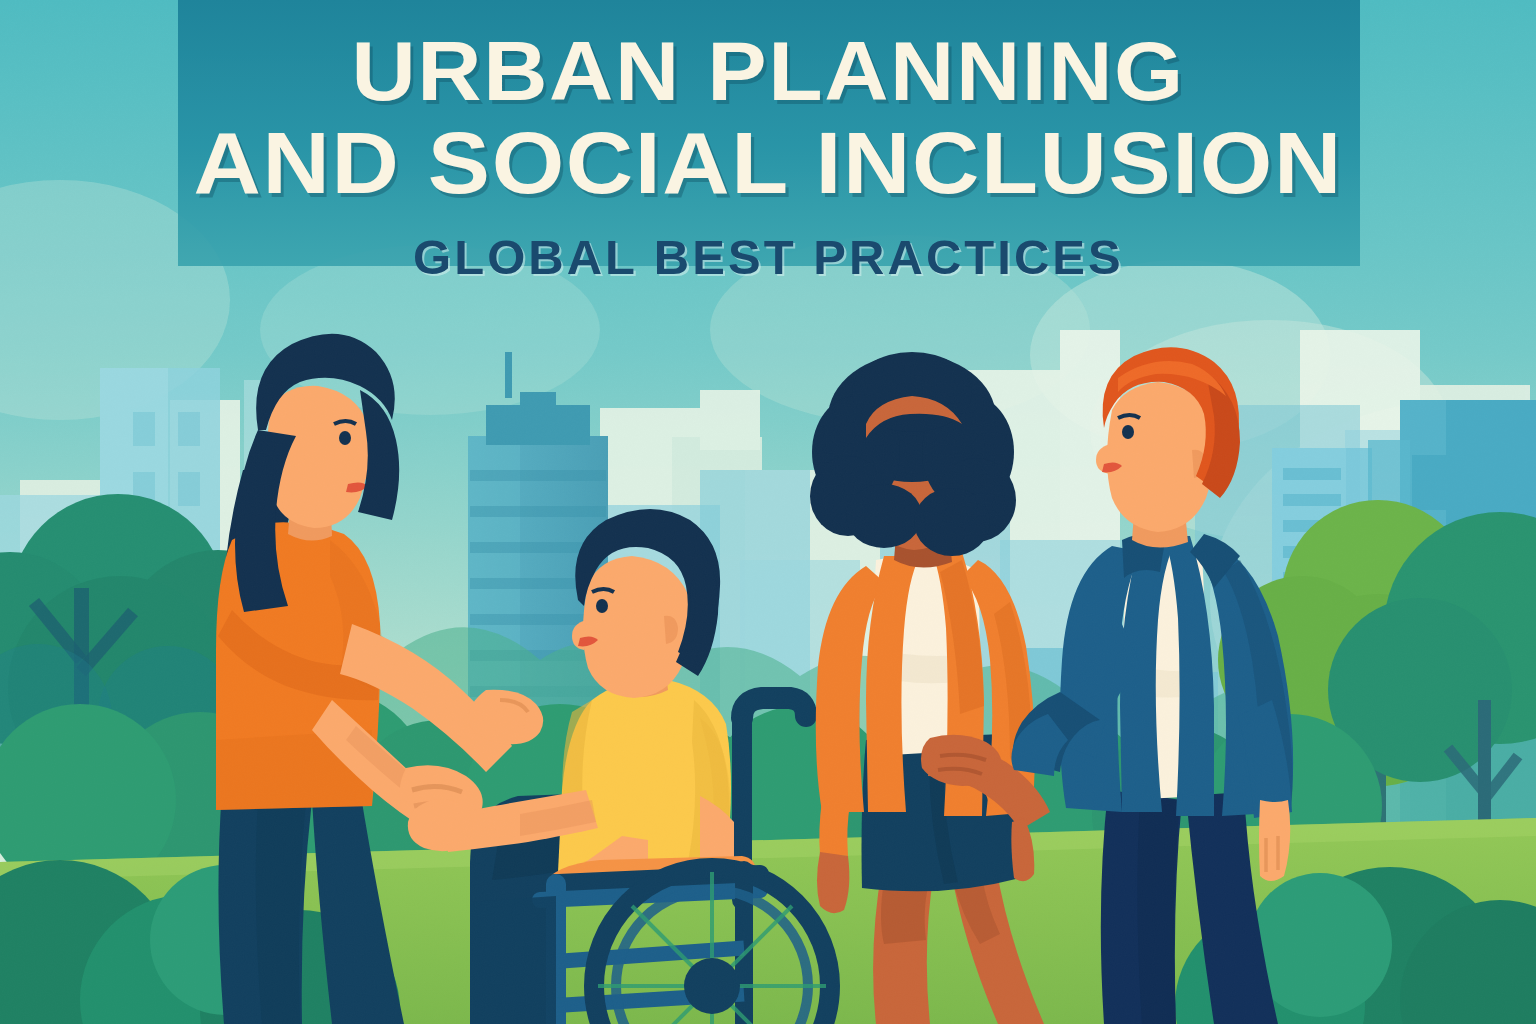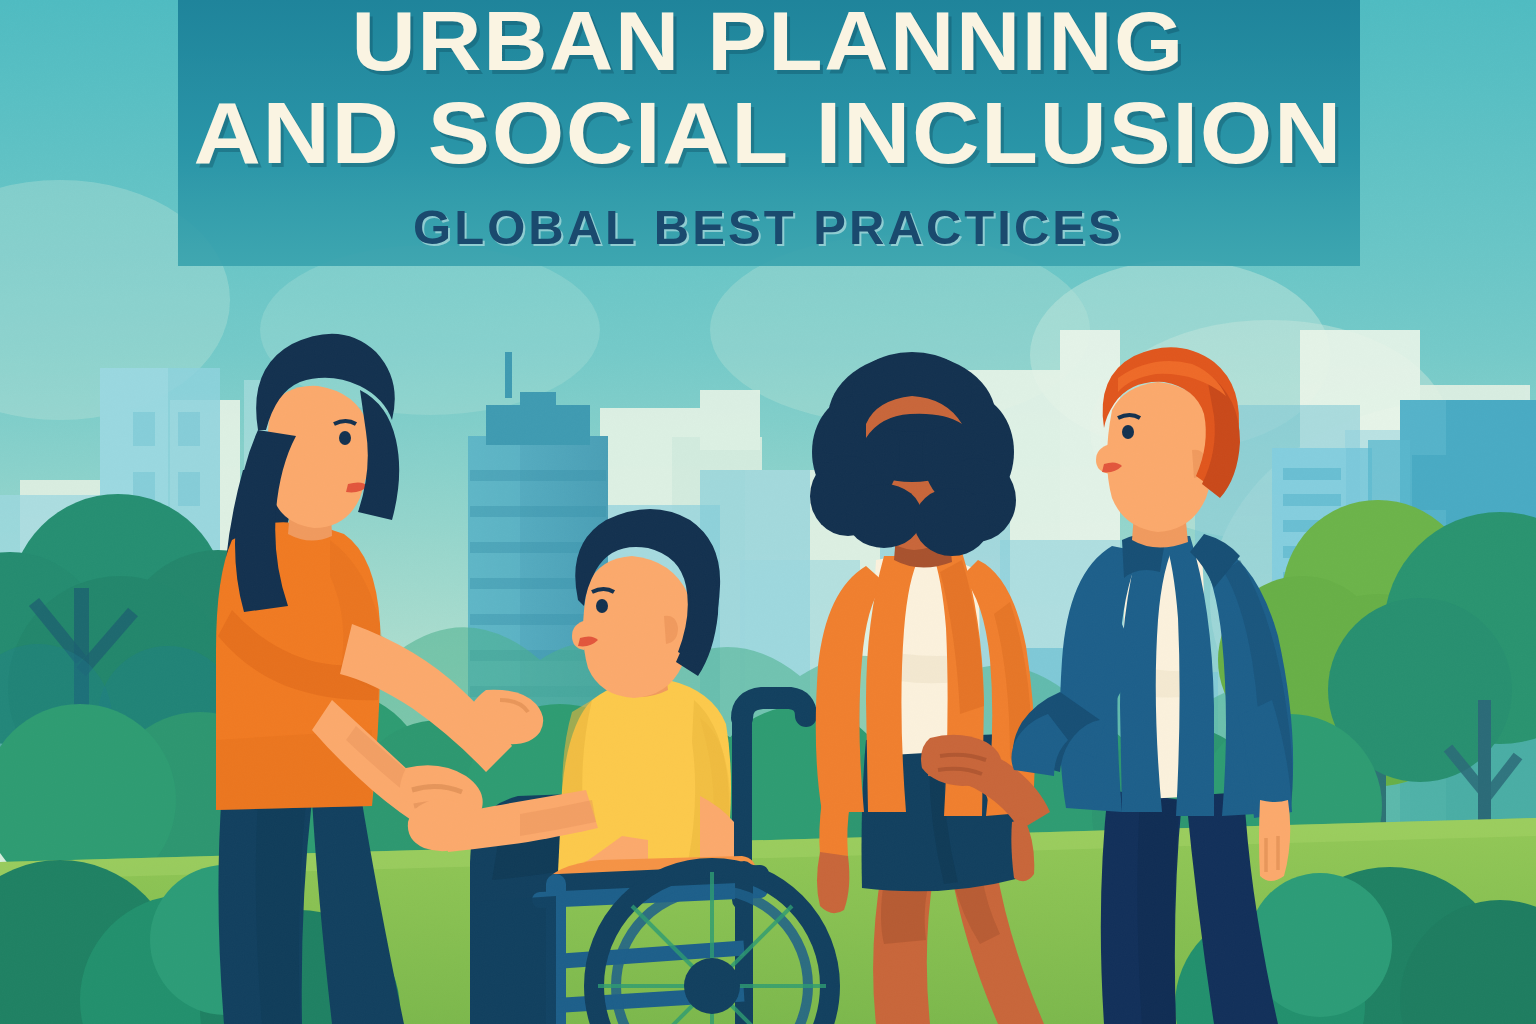--- a/index.html
+++ b/index.html
@@ -12,21 +12,21 @@
 
   
   #header-panel{
     position:absolute;left:178px;top:0;width:1182px;height:266px;
     background:linear-gradient(180deg,#1b7f98 0%, #2591a4 55%, #3aa3ae 100%);
     opacity:.92;
   }
   #title-block{
     position:absolute;left:0;top:0;width:1536px;height:350px;
     display:flex;flex-direction:column;align-items:center;justify-content:flex-start;
-    box-sizing:border-box;
+    padding-top:30px;box-sizing:border-box;
   }
   .title-line{
     font-weight:bold;
     font-size:84px;
     line-height:.99;
     letter-spacing:1.5px;
     color:#faf4e2;
     text-align:center;
     transform:scaleX(1.06);
     text-shadow:3px 4px 0 rgba(10,60,80,.30);

